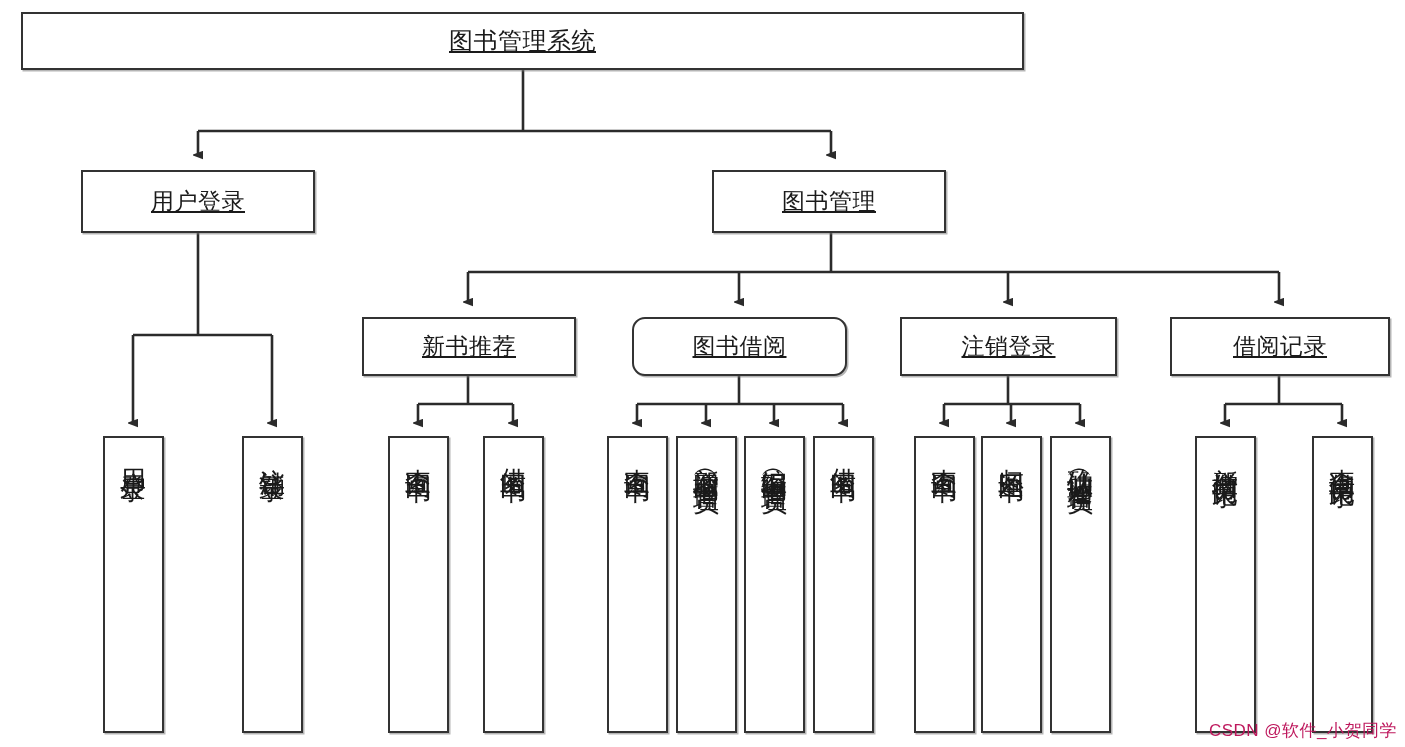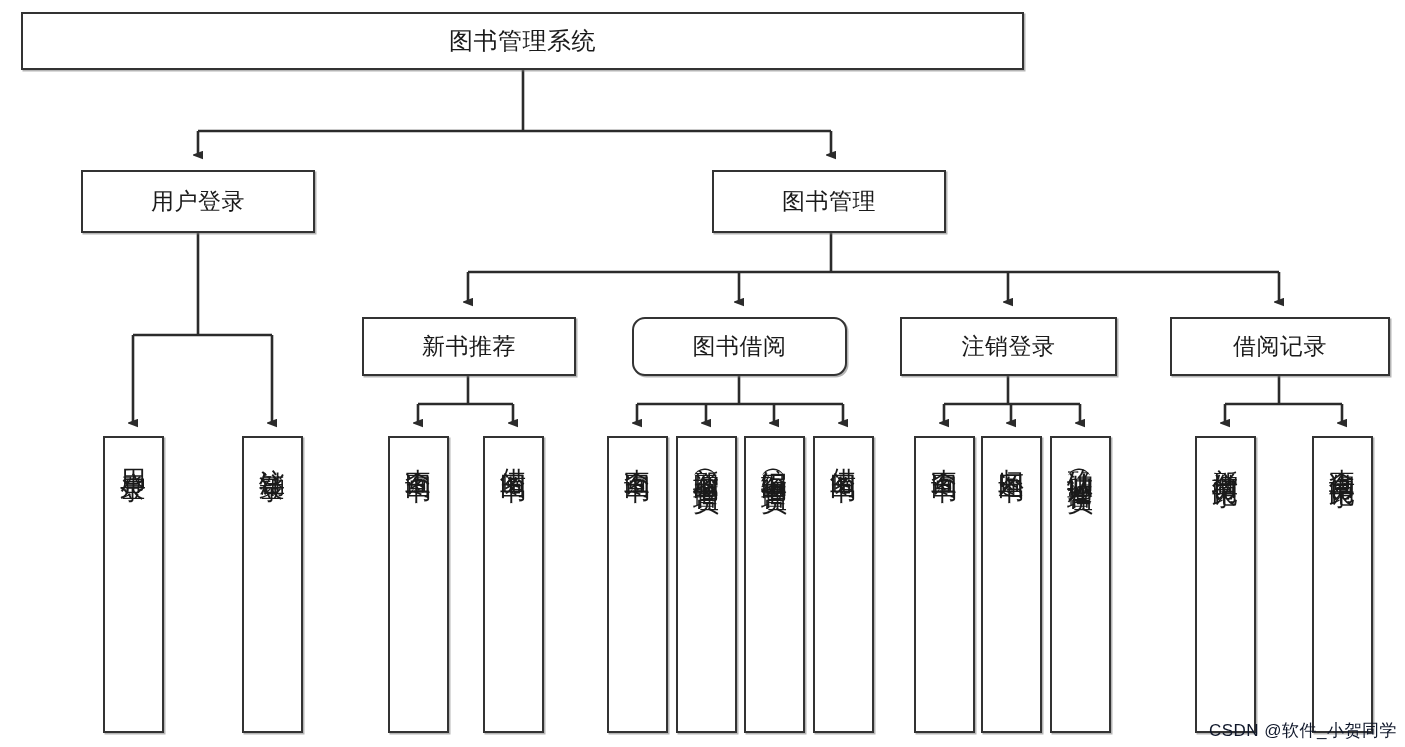--- a/index.html
+++ b/index.html
@@ -39,39 +39,40 @@
     color: #1a1a1a;
   }
   .node .label {
     line-height: 1.15;
     text-align: center;
     white-space: pre;
   }
   .node.horizontal .label {
     font-size: 23px;
     letter-spacing: 0.5px;
+    text-decoration: underline;
   }
   .node.vertical {
     align-items: flex-start;
     padding-top: 10px;
   }
   .node.vertical .label {
     writing-mode: vertical-rl;
     text-orientation: upright;
     font-size: 26px;
     letter-spacing: 3px;
     line-height: 1;
   }
   #root-node .label { font-size: 24px; }
   .watermark {
     position: absolute;
     right: 8px;
     bottom: 5px;
     font-size: 17px;
-    color: #0f172a;
+    color: #be185d;
     letter-spacing: 0.5px;
     white-space: pre;
   }
 </style>
 </head>
 <body>
 
 <div id="diagram-root">
 
   <svg class="edges" viewBox="0 0 1405 747">

